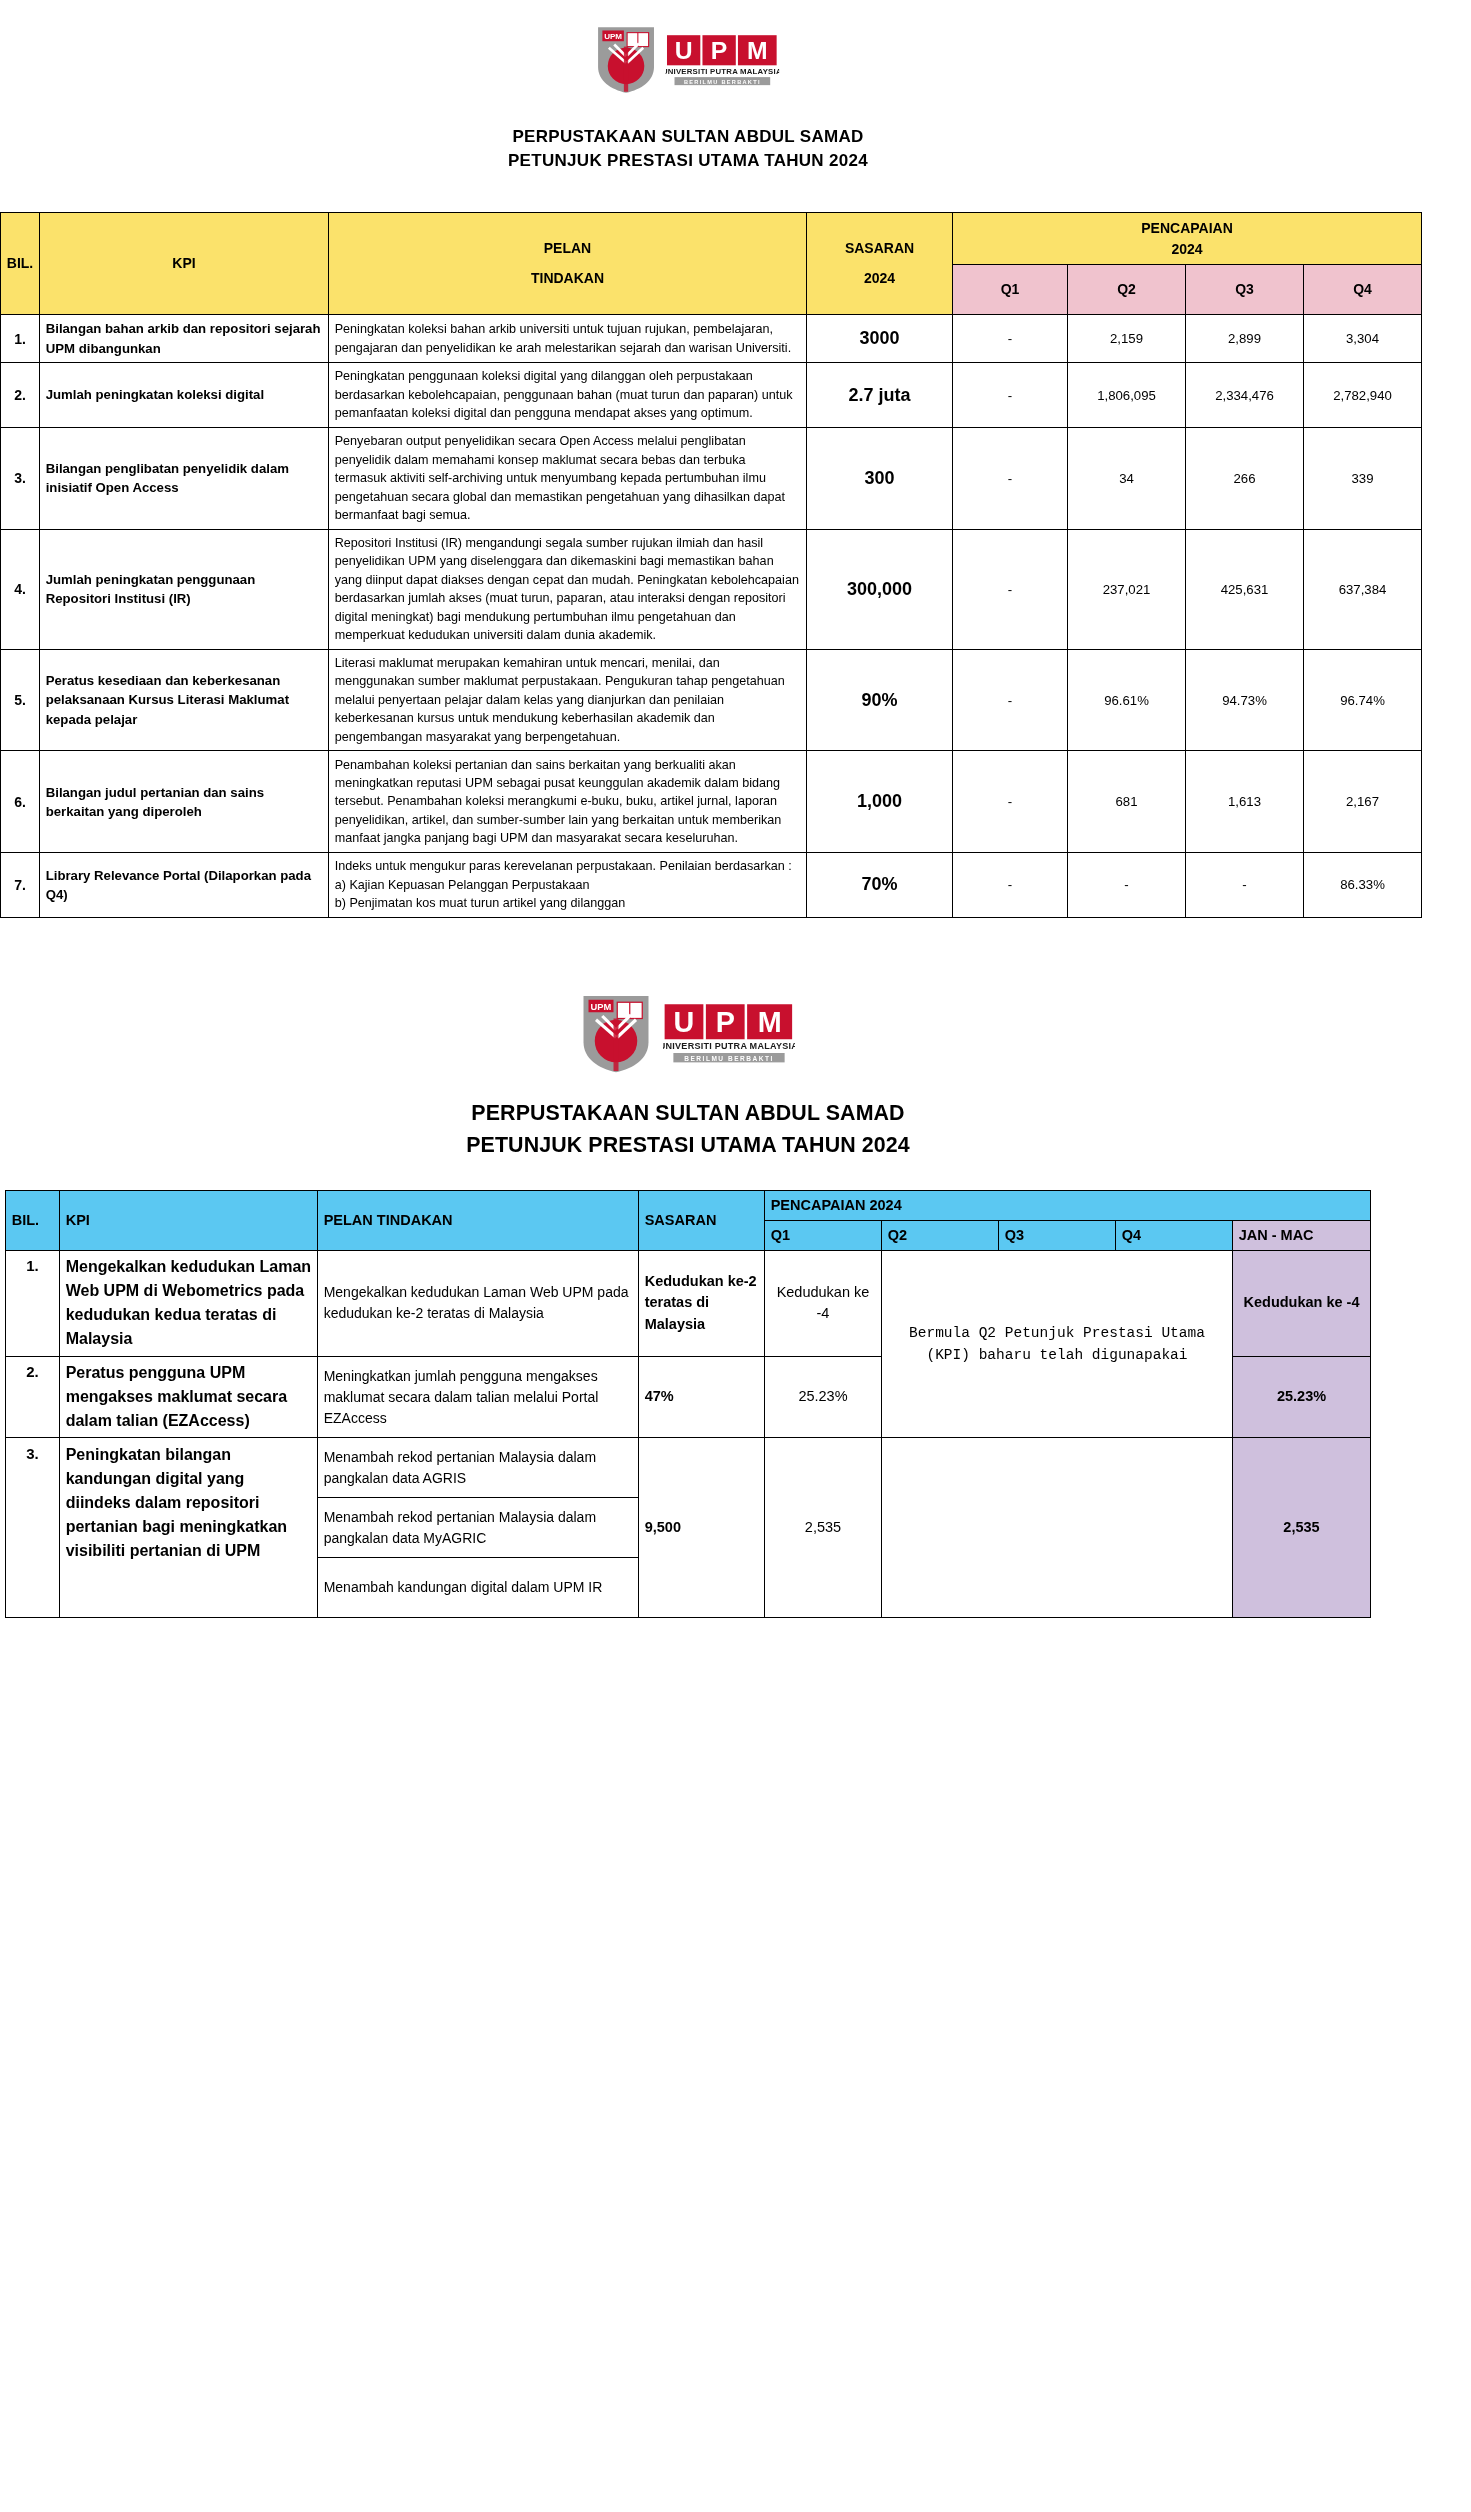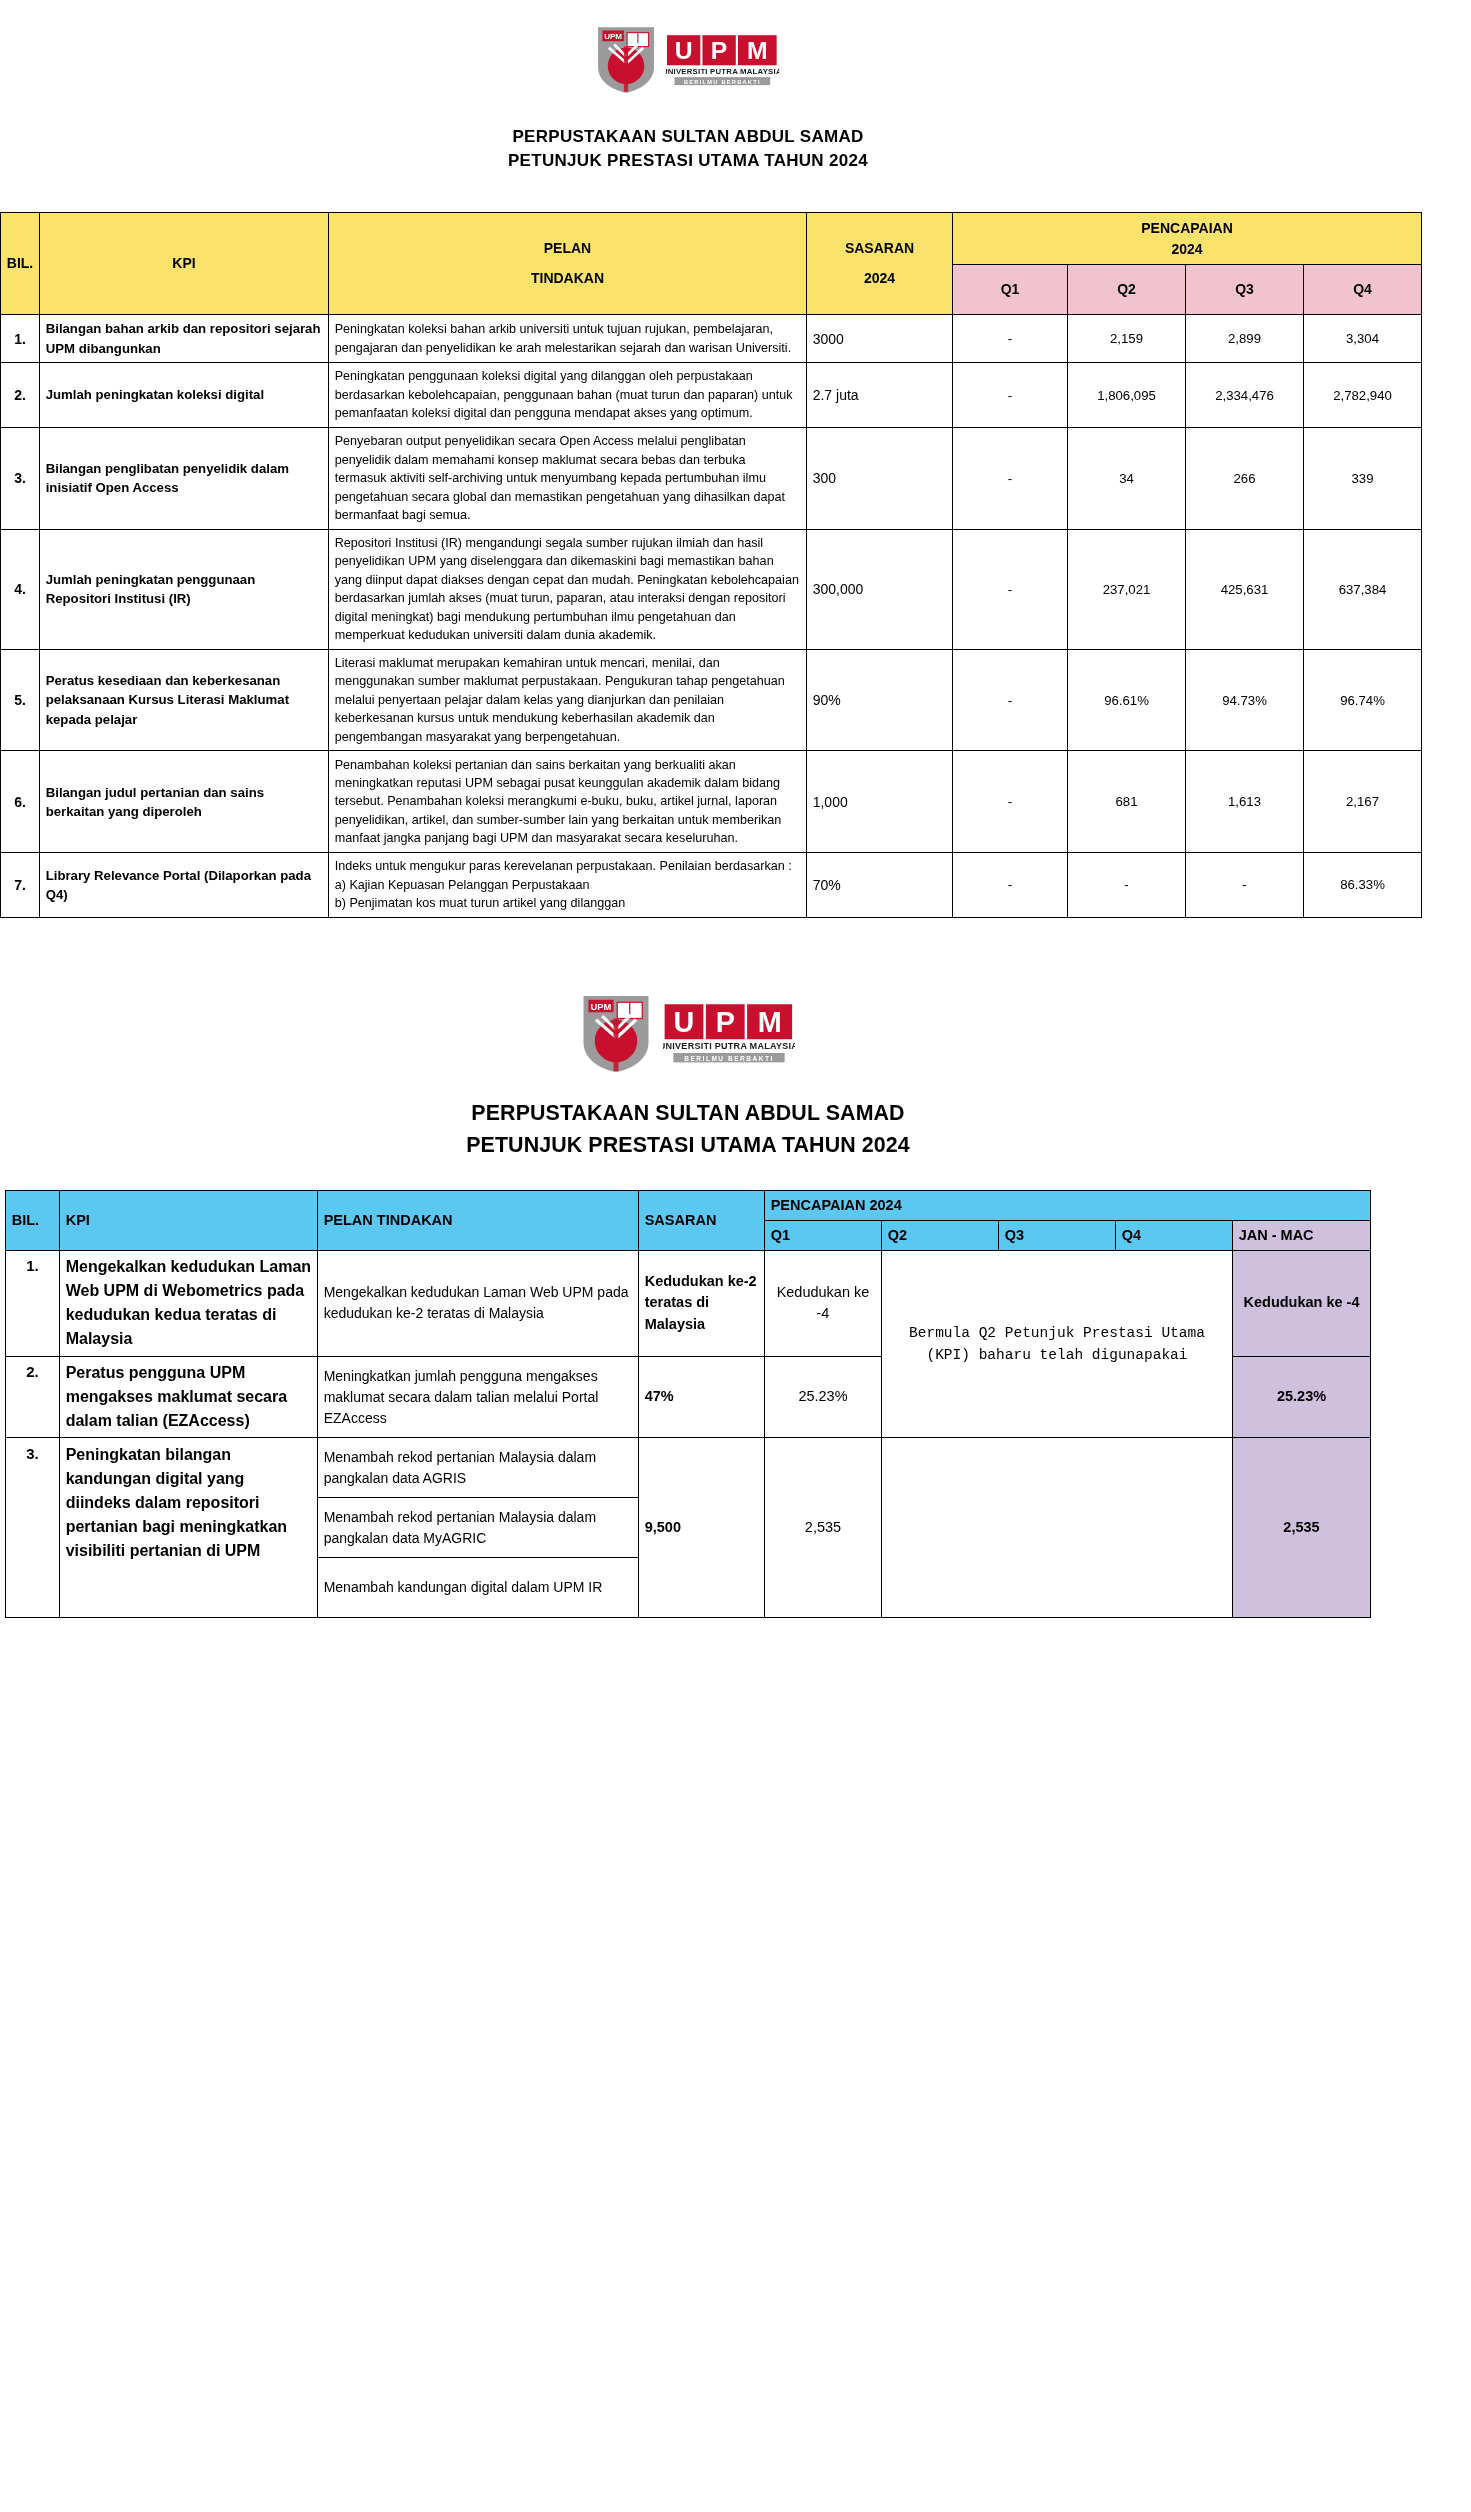--- a/index.html
+++ b/index.html
@@ -38,21 +38,21 @@
   table { border-collapse: collapse; table-layout: fixed; }
   td, th { border: 1.3px solid #000; padding: 4.4px 5.7px; vertical-align: middle; }
 
   
   .t1 { width: 1422px; margin: 0 auto; font-size: 13px; }
   .t1 th { background: #FBE26B; text-align: center; font-weight: bold; font-size: 14px; line-height: 1.5; }
   .t1 th.q { background: #F0C3CE; font-size: 14px; }
   .t1 td.bil { text-align: center; font-weight: bold; width: 39px; font-size: 14px; }
   .t1 td.kpi { font-weight: bold; line-height: 1.45; font-size: 13.2px; }
   .t1 td.plan { font-weight: normal; line-height: 1.46; font-size: 12.6px; vertical-align: middle; }
-  .t1 td.sas { text-align: left; font-weight: normal; font-size: 14px; }
+  .t1 td.sas { text-align: center; font-weight: bold; font-size: 18px; }
   .t1 td.val { text-align: center; font-weight: normal; font-size: 13.2px; }
 
   
   .t2 { width: 1365px; margin: 0 auto; font-size: 13.2px; }
   .t2 th { background: #5BC8F2; text-align: left; font-weight: bold; font-size: 14.5px; line-height: 1.4; }
   .t2 th.jm { background: #CFC0DD; }
   .t2 td { line-height: 1.5; }
   .t2 td.bil { text-align: center; font-weight: bold; width: 45px; font-size: 15px; vertical-align: top; }
   .t2 td.kpi { font-weight: bold; font-size: 16px; vertical-align: top; }
   .t2 td.plan { font-weight: normal; font-size: 14px; vertical-align: middle; }

